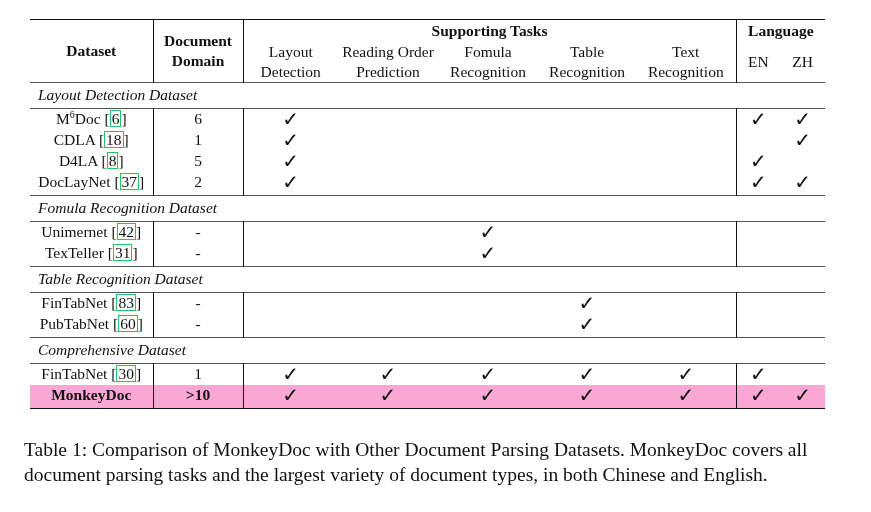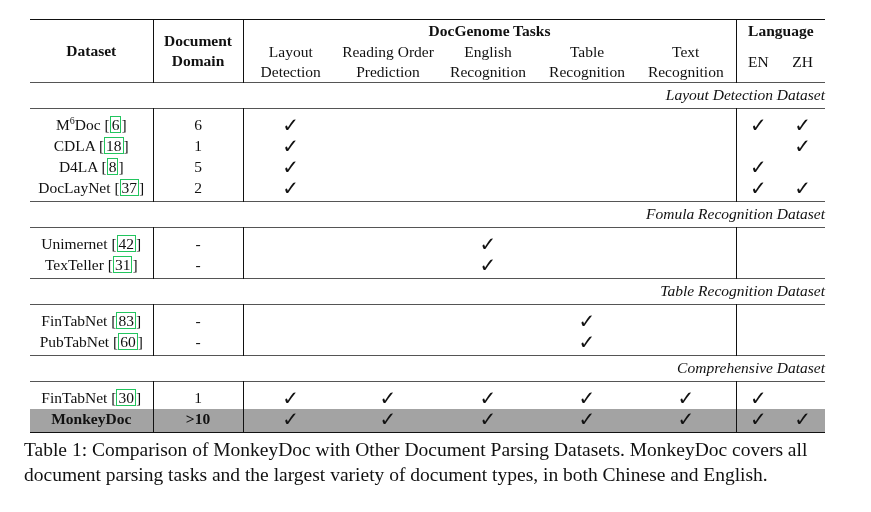--- a/index.html
+++ b/index.html
@@ -8,25 +8,25 @@
   .tbl { position:absolute; left:30px; top:19px; width:795px; }
   table { border-collapse:collapse; width:100%; table-layout:fixed; font-size:15.5px; }
   td, th { padding:0; text-align:center; vertical-align:middle; line-height:20px; }
   th { font-weight:normal; }
   .b { font-weight:bold; }
   .toprule td, .toprule th { border-top:1.5px solid #111; }
   .hdr-main { height:22px; }
   .hdr-sub { height:40px; }
   .vr { border-right:1px solid #111; }
   .mid td { border-top:1.2px solid #555; }
-  .sec td { text-align:right; font-style:italic; padding-left:8px; height:25px; }
+  .sec td { text-align:left; font-style:italic; padding-left:8px; height:25px; }
   .row td { height:21px; }
-  .first td { padding-top:6px; }
+  .first td { padding-top:0; }
   .last td { padding-bottom:2px; }
-  .hl td { background:#a3a3a3; }
+  .hl td { background:#f9a8d4; }
   .bottom td { border-bottom:1.5px solid #111; }
   .ref { display:inline-block; border:1px solid #22c55e; padding:0 1px; line-height:15px; }
   .check { font-size:20px; line-height:18px; }
   sup { font-size:10px; line-height:0; }
   .caption { position:absolute; left:24px; top:437px; width:860px; font-size:19.5px; line-height:25px; }
 </style>
 </head>
 <body>
 
 <div class="tbl">
@@ -42,27 +42,27 @@
     <col style="width:44px">
         <col style="width:45px">
   </colgroup>
   <tbody>
         <tr class="toprule hdr-main">
     <th rowspan="2" class="b vr">Dataset</th>
     <th rowspan="2" class="b vr">
       <span>Document</span><br>
       <span>Domain</span>
     </th>
-    <th colspan="5" class="b vr">DocGenome Tasks</th>
+    <th colspan="5" class="b vr">Supporting Tasks</th>
     <th colspan="2" class="b">Language</th>
   </tr>
   <tr class="hdr-sub" id="task-header-row">
           <th><span>Layout</span><br><span>Detection</span></th>
           <th><span>Reading Order</span><br><span>Prediction</span></th>
-          <th><span>English</span><br><span>Recognition</span></th>
+          <th><span>Fomula</span><br><span>Recognition</span></th>
           <th><span>Table</span><br><span>Recognition</span></th>
           <th class="vr"><span>Text</span><br><span>Recognition</span></th>
           <th>EN</th>
           <th>ZH</th>
         </tr>
   </tbody>
       <tbody id="table-body">
         <tr class="sec mid">
           <td colspan="9">Layout Detection Dataset</td>
         </tr>

